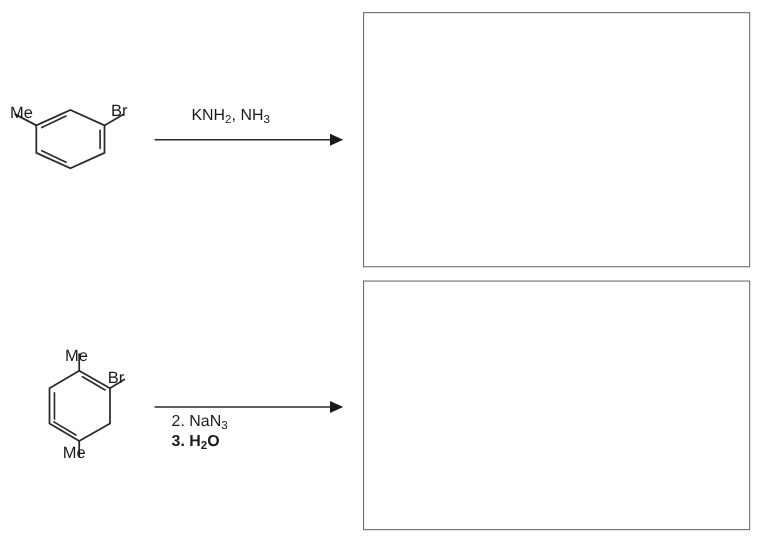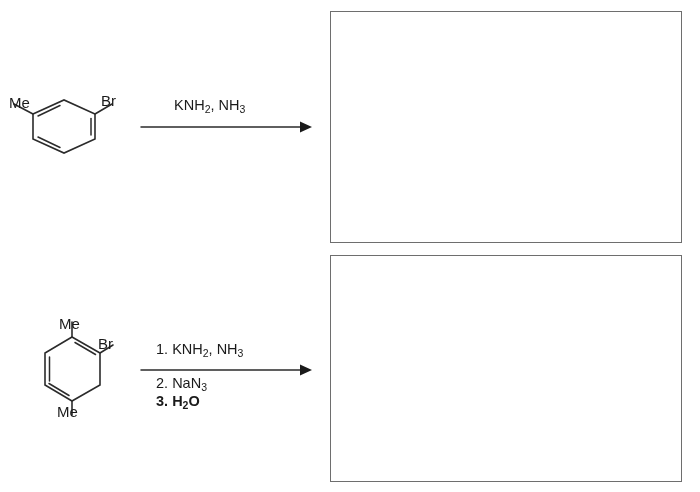--- a/index.html
+++ b/index.html
@@ -125,24 +125,20 @@
   <div class="reagent-label" style="left:174px; top:97px;">
     <span>KNH</span><sub>2</sub><span>, NH</span><sub>3</sub>
   </div>
 
   <div class="atom-label" style="left:59px; top:316px;">Me</div>
 
   <div class="atom-label" style="left:98px; top:336px;">Br</div>
 
   <div class="atom-label" style="left:57px; top:404px;">Me</div>
 
-  <div class="reagent-label" style="left:156px; top:341px;">
-    <span>1.</span>
-    <span>KNH</span><sub>2</sub><span>, NH</span><sub>3</sub>
-  </div>
 
   <div class="reagent-label" style="left:156px; top:375px;text-align:right;">
     <span>2.</span>
     <span>NaN</span><sub>3</sub>
   </div>
 
   <div class="reagent-label" style="left:156px; top:393px;font-weight:bold;">
     <span>3.</span>
     <span>H</span><sub>2</sub><span>O</span>
   </div>

